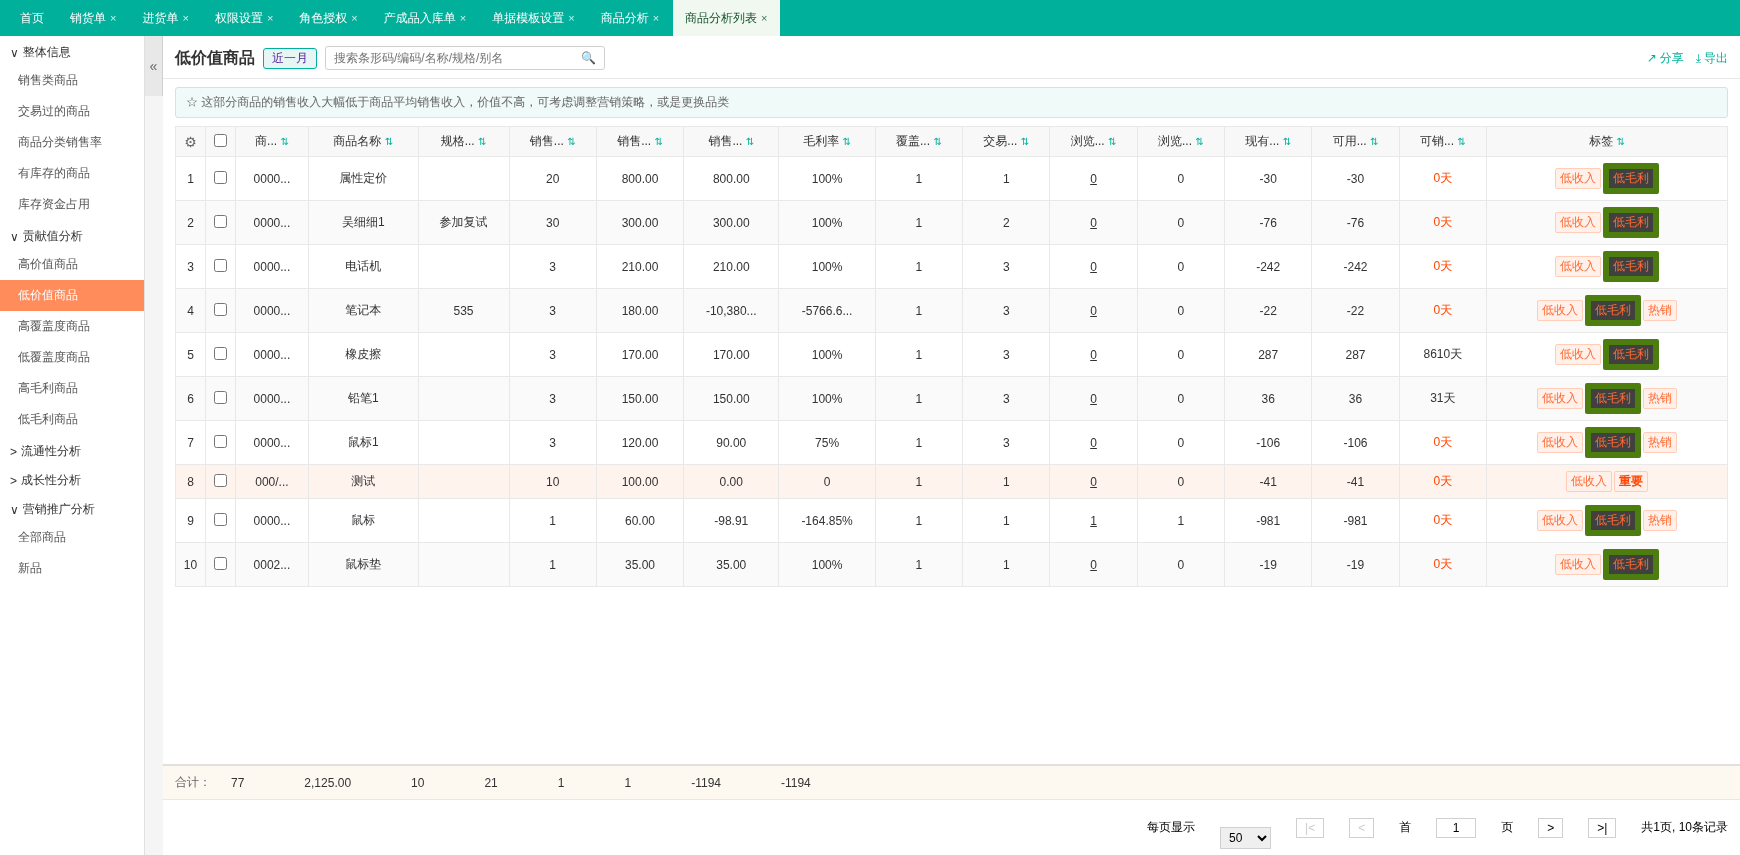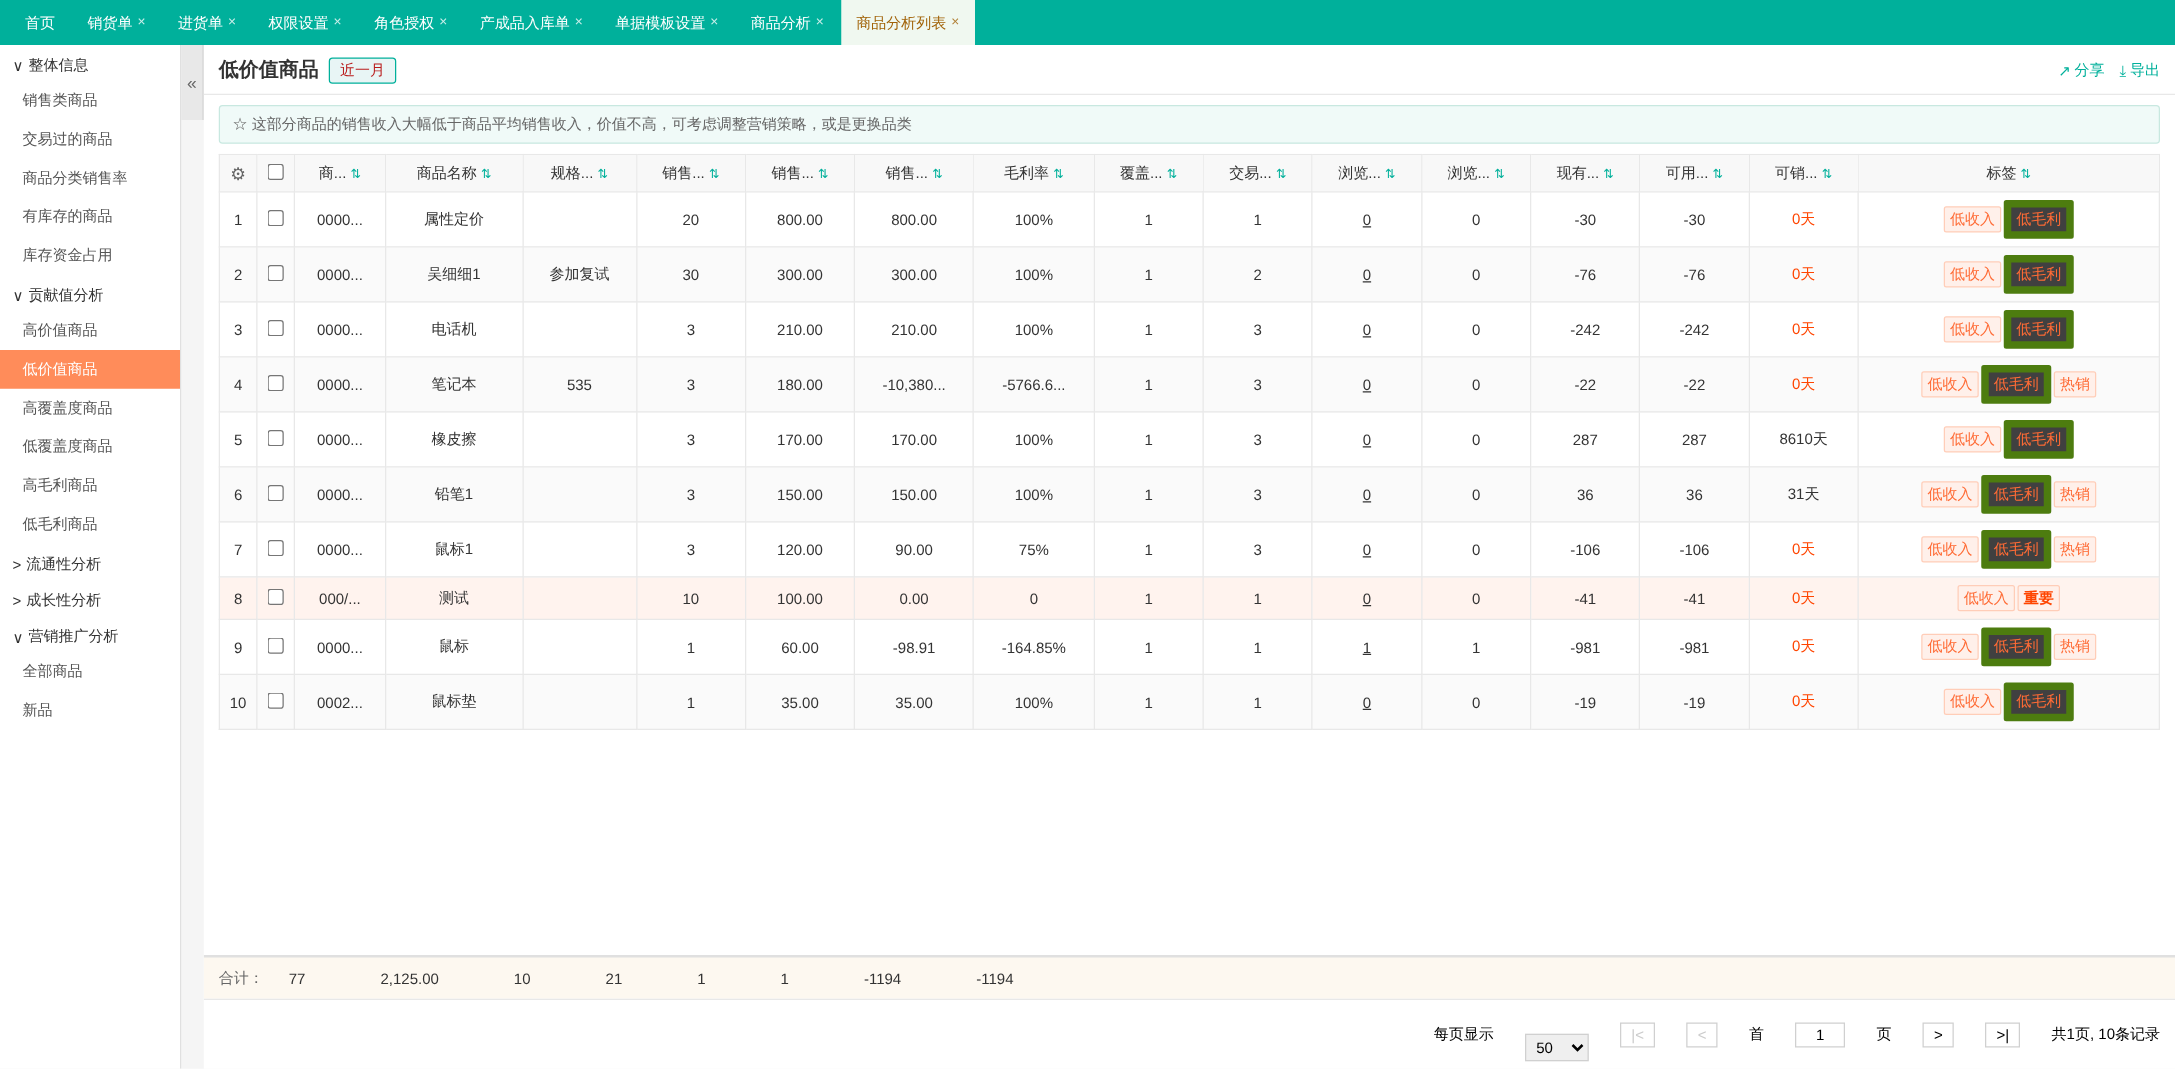--- a/index.html
+++ b/index.html
@@ -19,21 +19,21 @@
       padding: 0 12px;
       height: 36px;
       display: flex;
       align-items: center;
       cursor: pointer;
       color: white;
       font-size: 13px;
       gap: 4px;
       white-space: nowrap;
     }
-    .nav-item.active { background: #f0f8f0; color: #a16207; }
+    .nav-item.active { background: #f0f8f0; color: #14532d; }
     .nav-item .close-x { font-size: 11px; opacity: 0.8; }
     
     
     .main-layout {
       display: flex;
       height: calc(855px - 36px);
     }
     
     
     .sidebar {
@@ -77,21 +77,21 @@
       gap: 8px;
       border-bottom: 1px solid #e8e8e8;
     }
     .page-title {
       font-size: 16px;
       font-weight: bold;
       color: #333;
     }
     .badge-recent {
       background: #e8f5f5;
-      color: #b91c1c;
+      color: #4c1d95;
       border: 1px solid #00b09b;
       padding: 1px 8px;
       border-radius: 3px;
       font-size: 12px;
       cursor: pointer;
     }
     .search-box {
       flex: 1;
       max-width: 280px;
       border: 1px solid #d0d0d0;
@@ -323,20 +323,24 @@
       <div class="sidebar-item">新品</div>
     </div>
 
     <div class="collapse-btn">«</div>
 
     <div class="content-area">
 
       <div class="content-header">
         <span class="page-title">低价值商品</span>
         <span class="badge-recent">近一月</span>
+        <div class="search-box">
+          <input class="search-input" type="text" placeholder="搜索条形码/编码/名称/规格/别名" style="">
+          <span style="color:#00b09b;">🔍</span>
+        </div>
         <div class="header-right">
           <div class="action-btn">
             <span>↗</span>
             <span>分享</span>
           </div>
           <div class="action-btn">
             <span>⤓</span>
             <span>导出</span>
           </div>
         </div>

